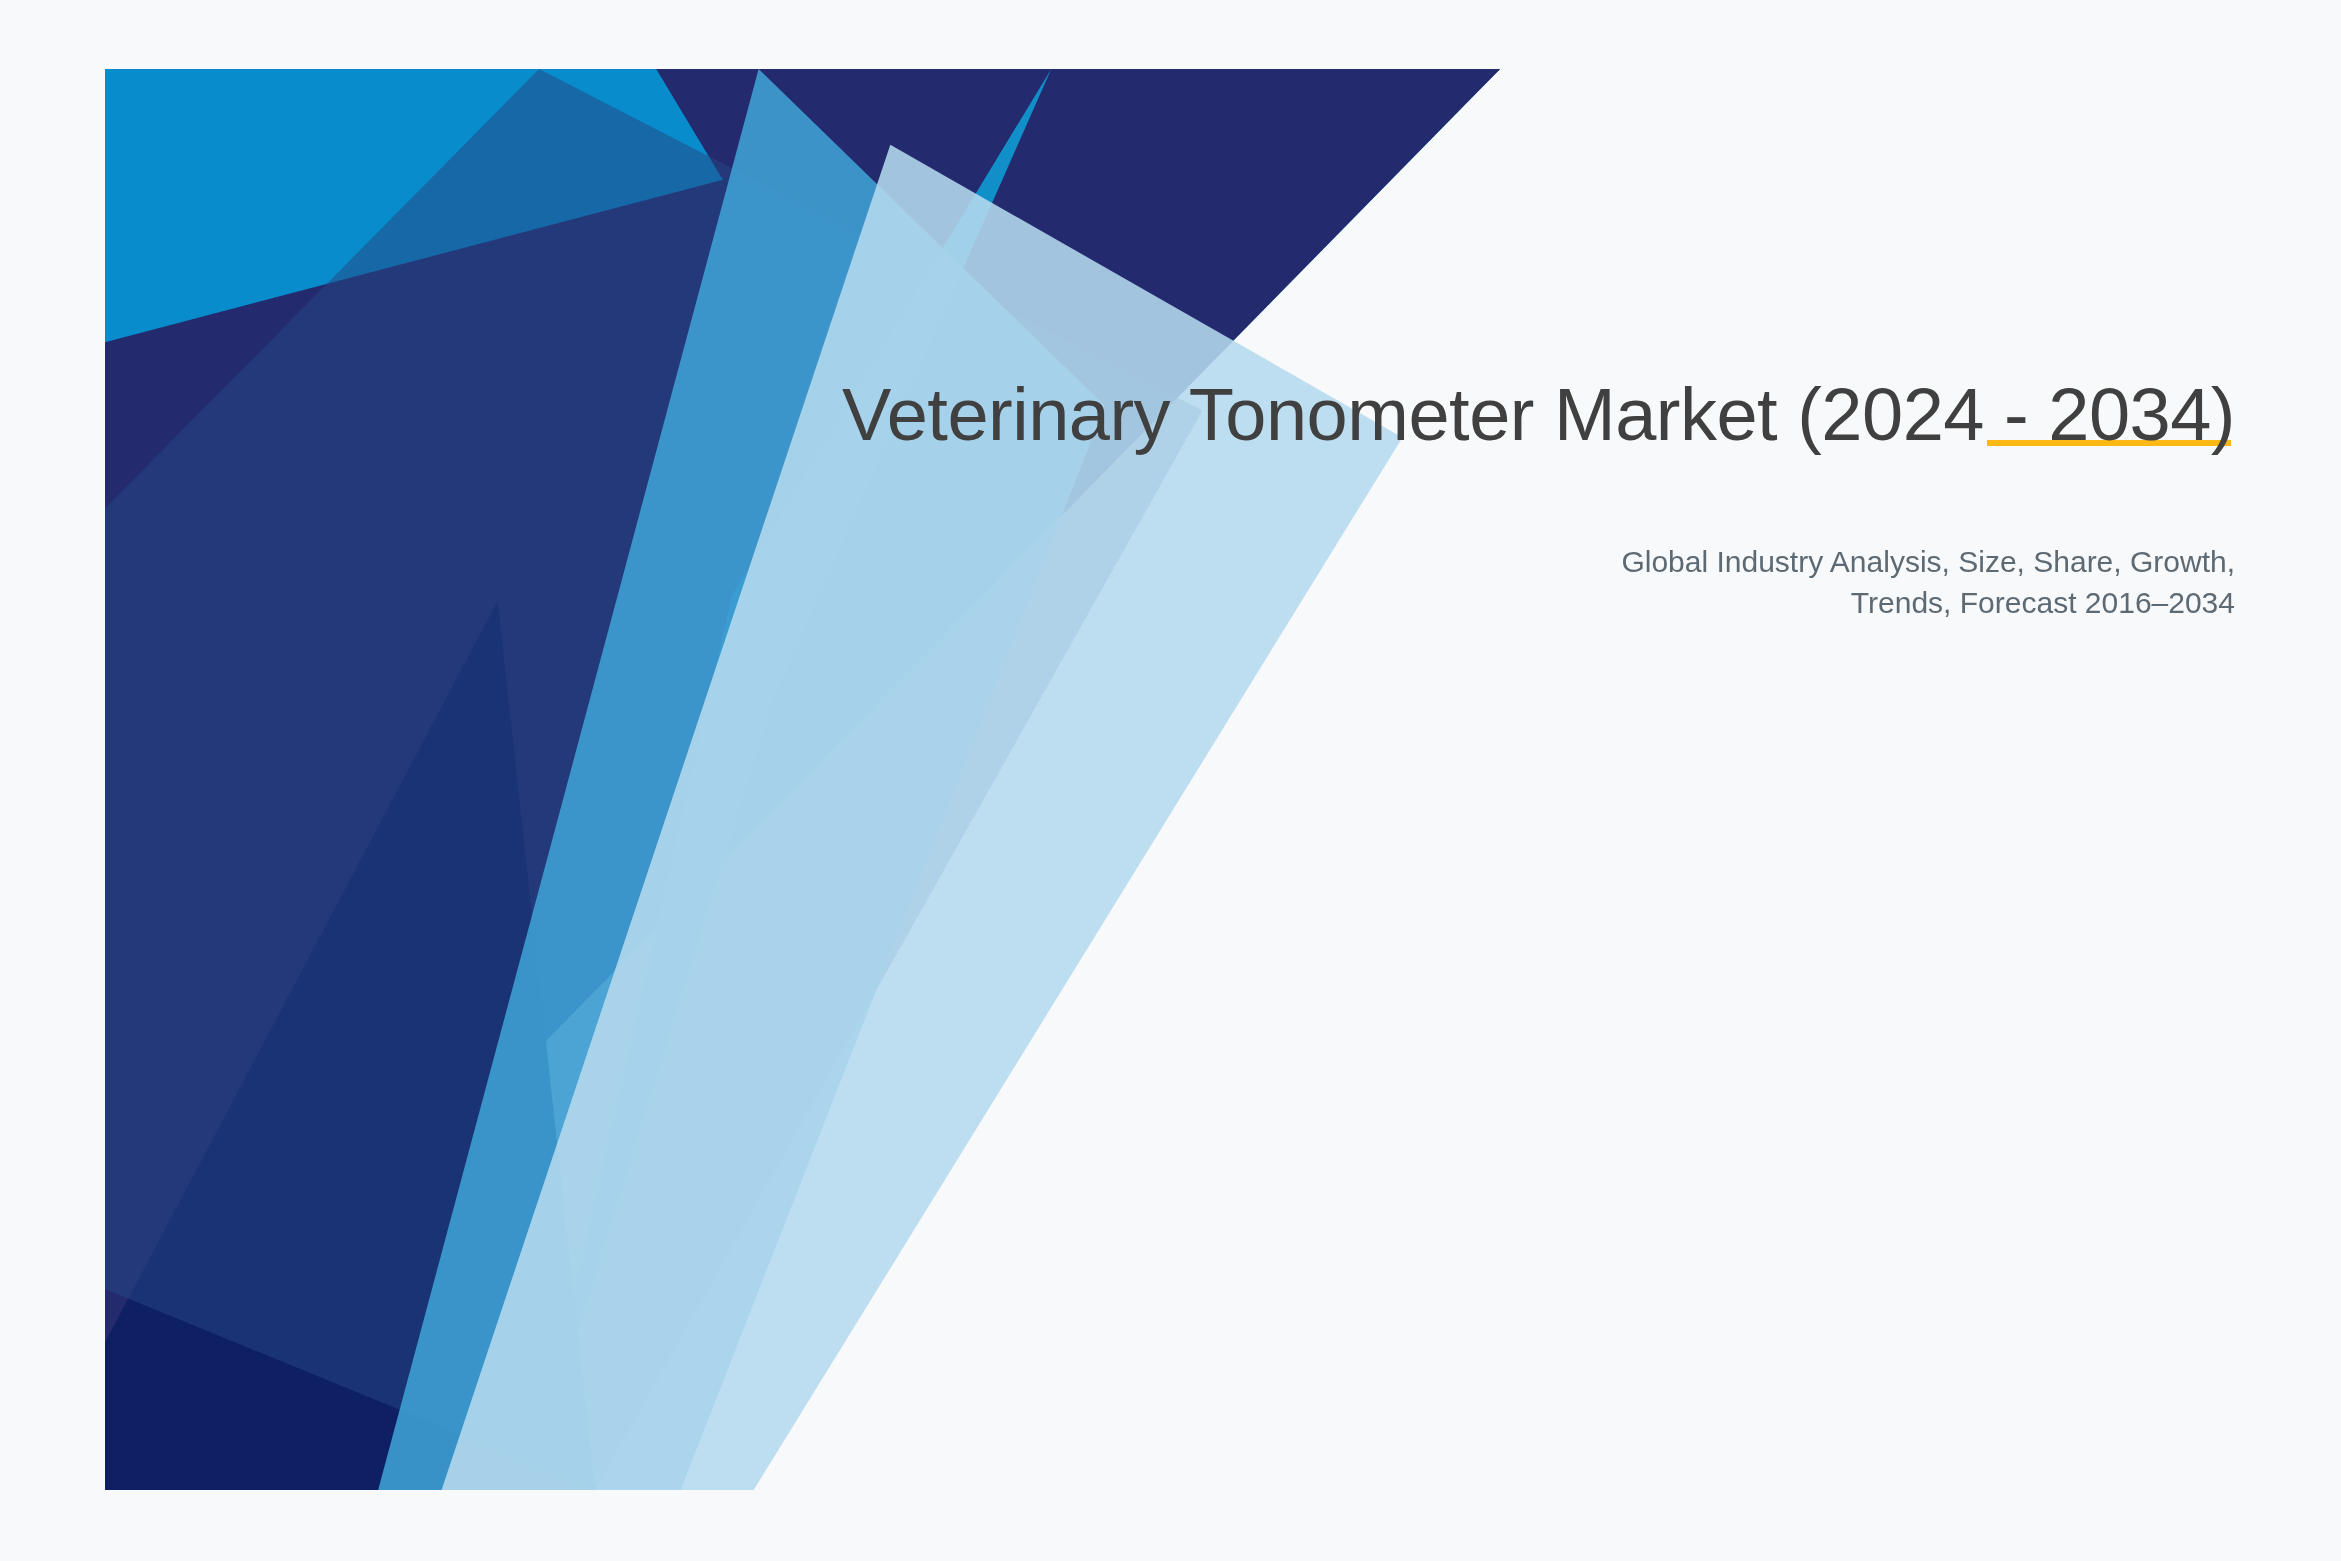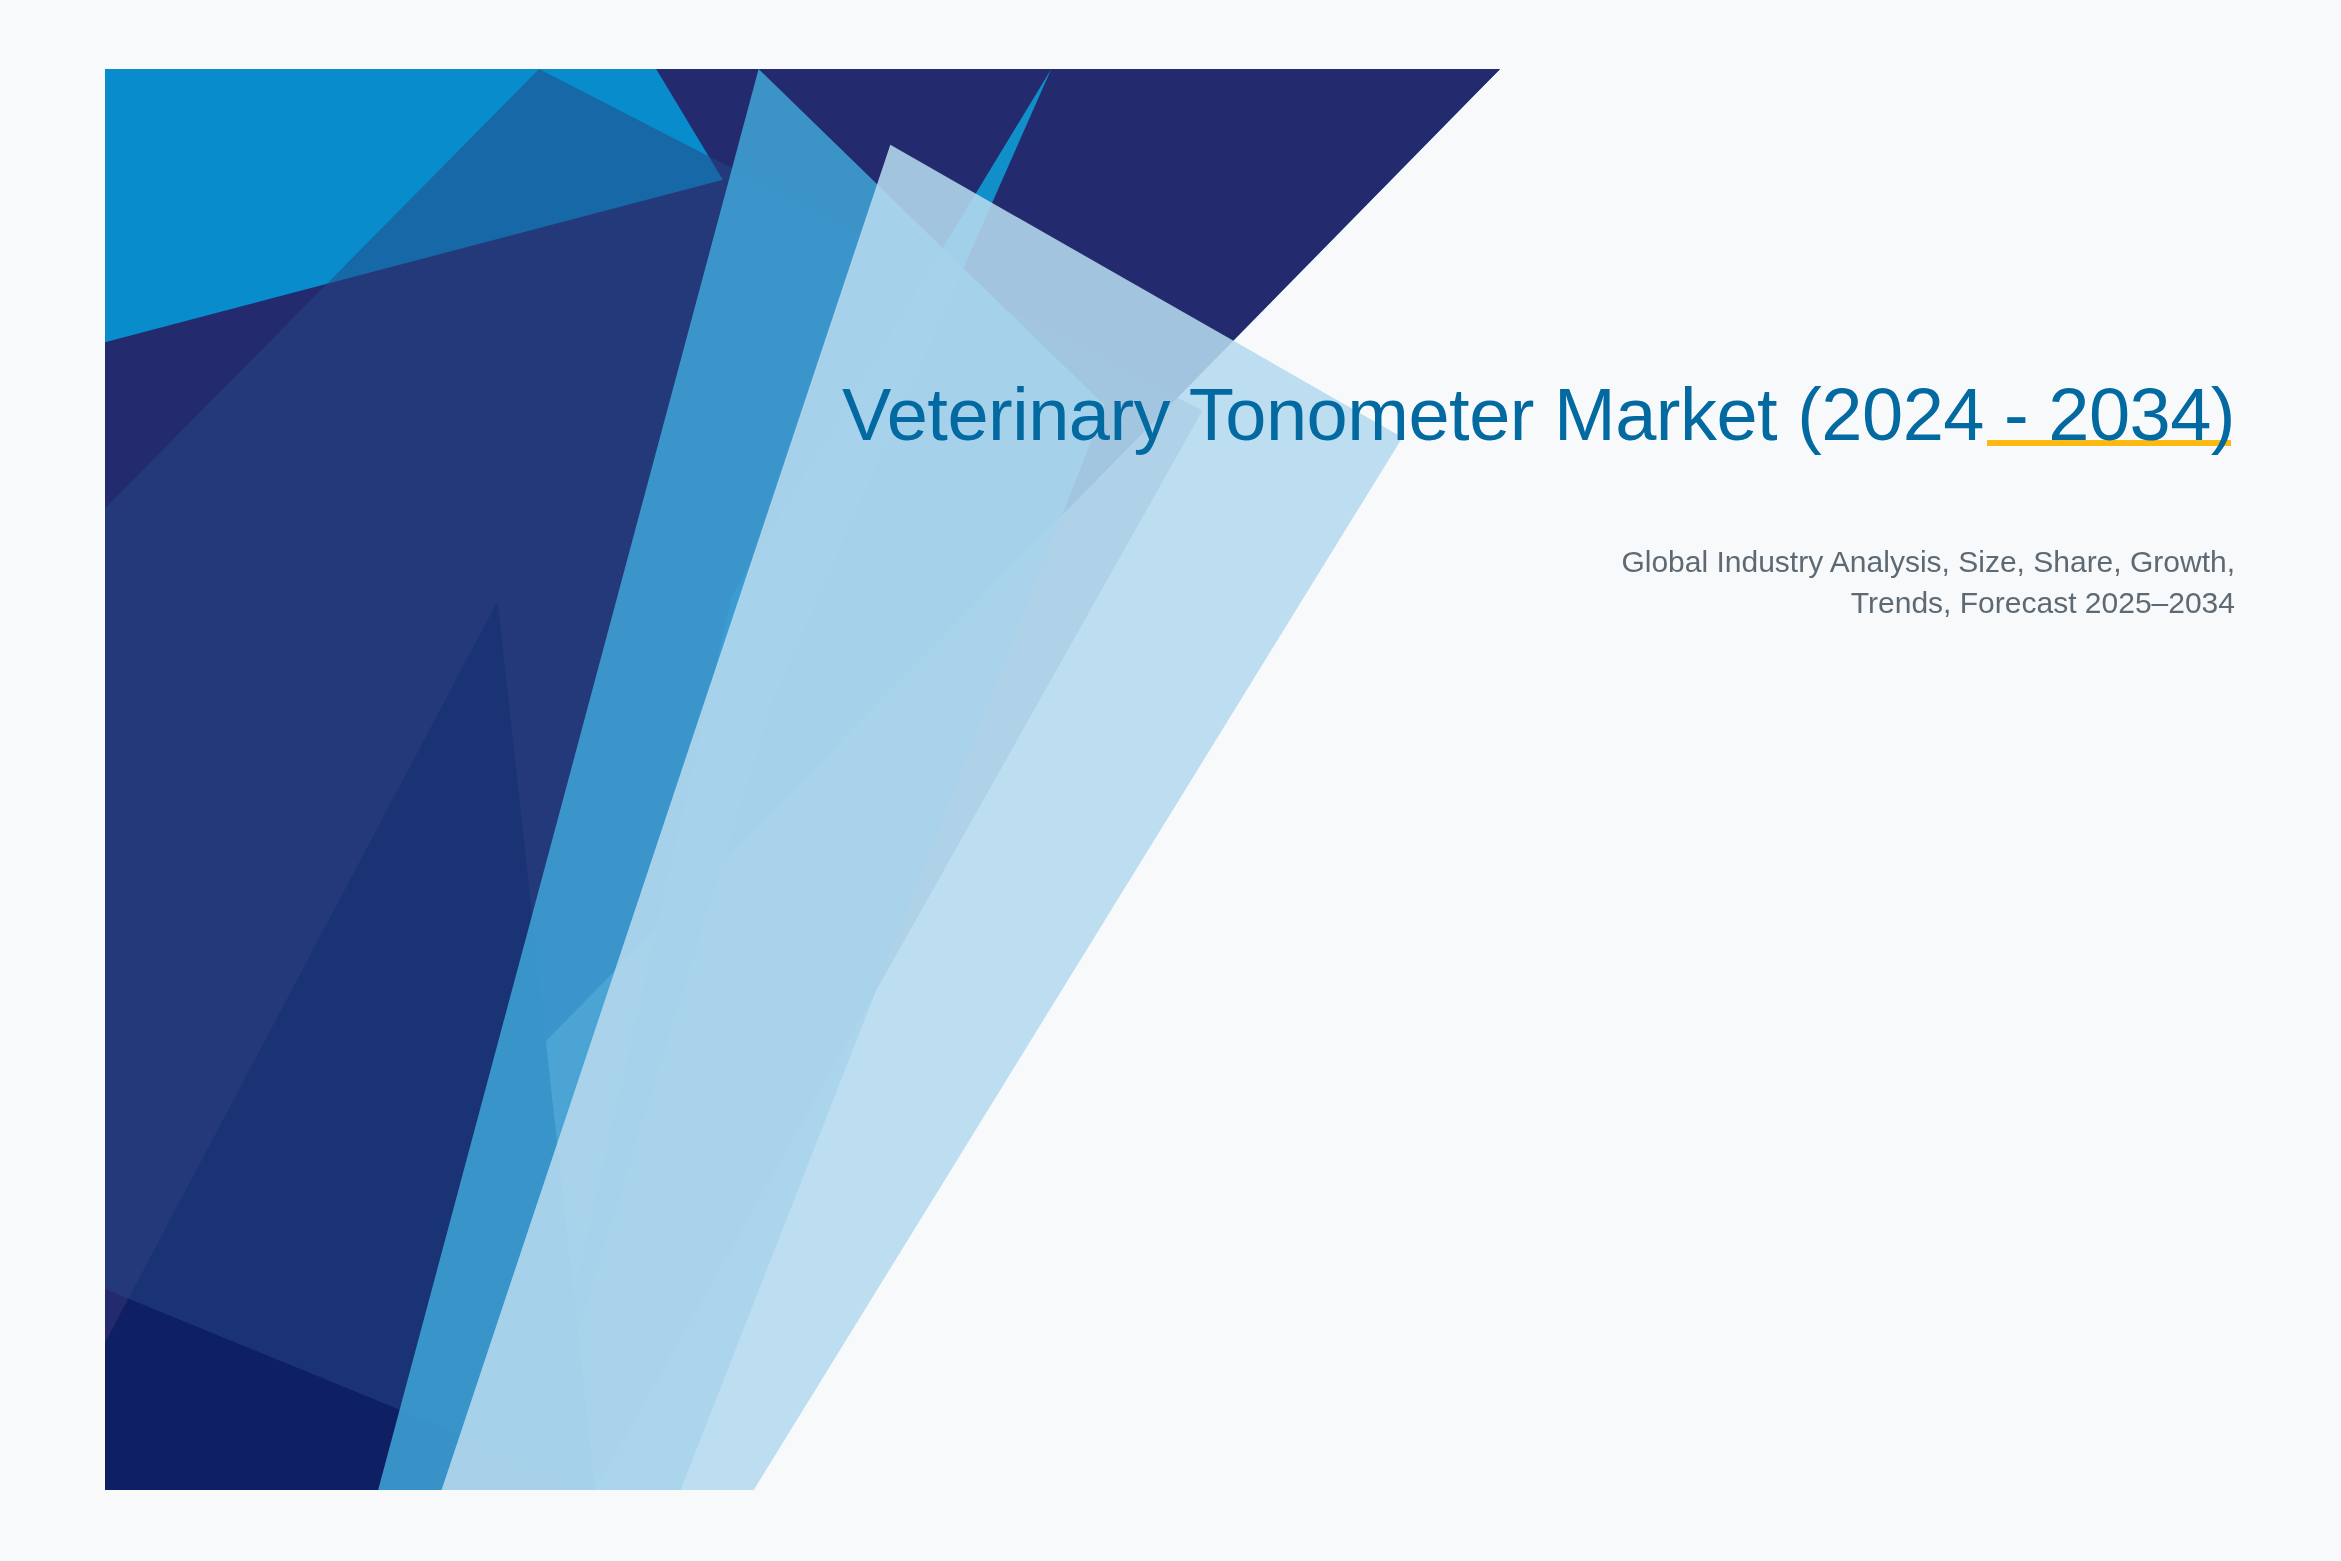--- a/index.html
+++ b/index.html
@@ -41,21 +41,21 @@
   #title-wrap {
     position: relative;
     display: block;
   }
   #cover-title {
     margin: 0;
     font-family: "Liberation Sans", sans-serif;
     font-size: 74px;
     line-height: 1.19;
     font-weight: 400;
-    color: #0369a1;
+    color: #404040;
     letter-spacing: -0.5px;
     position: relative;
     z-index: 2;
   }
   #title-underline {
     position: absolute;
     right: 3.9px;
     bottom: 12.7px;
     width: 244px;
     height: 6.3px;
@@ -99,17 +99,17 @@
       <polygon points="1610,155 2660,755 1330,2912 690,2912" fill="#b5daee" fill-opacity="0.88"></polygon>
 
     </svg>
   </div>
 
   <div id="text-block">
     <div id="title-wrap">
       <div id="title-underline"></div>
       <h1 id="cover-title">Veterinary Tonometer Market (2024 - 2034)</h1>
     </div>
-    <p id="cover-subtitle">Global Industry Analysis, Size, Share, Growth, Trends, Forecast 2025–2034</p>
+    <p id="cover-subtitle">Global Industry Analysis, Size, Share, Growth, Trends, Forecast 2016–2034</p>
   </div>
 
 </div>
 
 
 </body></html>

